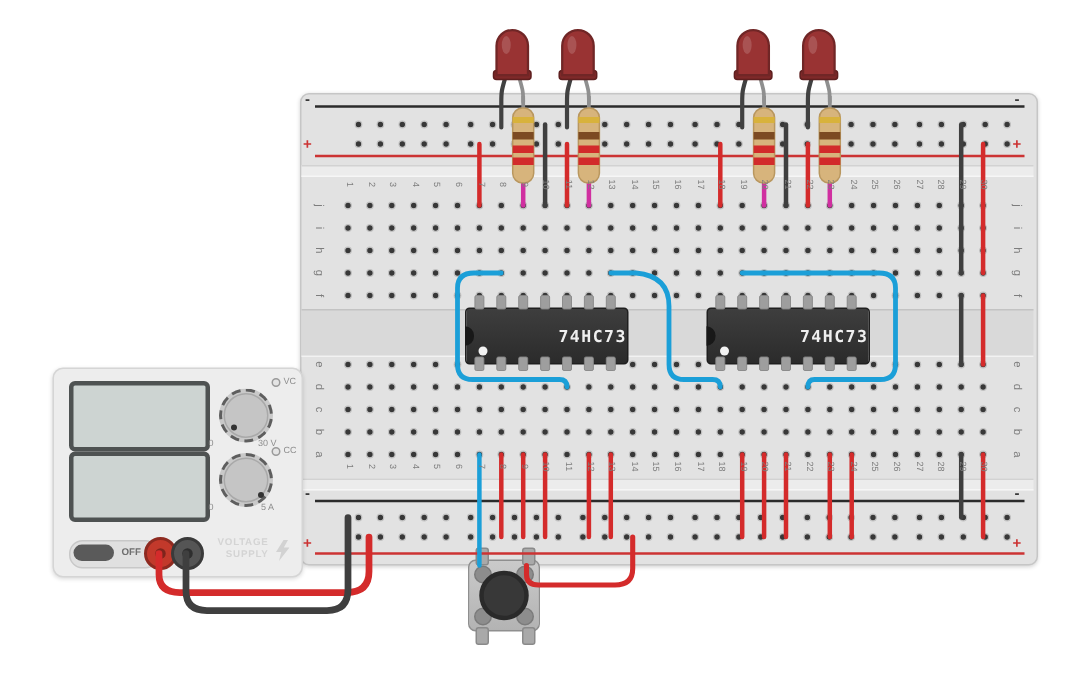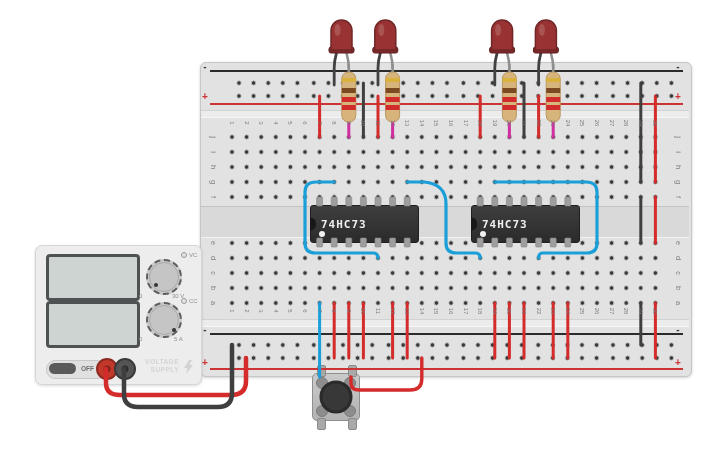--- a/index.html
+++ b/index.html
@@ -6,21 +6,21 @@
   #canvas{position:relative;width:725px;height:453px;background:#ffffff;overflow:hidden;
           font-family:"Liberation Sans",sans-serif;}
   
   #board{position:absolute;left:200px;top:62px;width:490px;height:313px;background:#e2e2e2;
          border:1px solid #c6c6c6;border-radius:6px;box-shadow:0 1px 3px rgba(0,0,0,.18);}
   .groove{position:absolute;left:201px;width:488px;background:#ececec;border-top:1px solid #d2d2d2;border-bottom:1px solid #f6f6f6;}
   #channel{position:absolute;left:201px;top:206px;width:488px;height:30px;background:#d9d9d9;
            border-top:1px solid #c3c3c3;border-bottom:1px solid #f2f2f2;}
   
   .chip{position:absolute;top:205px;width:107px;height:36px;background:linear-gradient(#3e3e3e,#2b2b2b);
-        border-radius:3px;border:1px solid #1f1f1f;display:flex;align-items:center;justify-content:flex-start;}
+        border-radius:3px;border:1px solid #1f1f1f;display:flex;align-items:center;justify-content:flex-end;}
   .chip-label{color:#efefef;font-family:"DejaVu Sans Mono",monospace;font-size:11px;font-weight:bold;
               letter-spacing:1px;padding-left:10px;}
   .chip-notch{position:absolute;left:-1px;top:50%;transform:translateY(-50%);width:6px;height:13px;
               background:#181818;border-radius:0 7px 7px 0;}
   .chip-dot{position:absolute;left:8px;bottom:5px;width:6px;height:6px;background:#f2f2f2;border-radius:50%;}
   
   .blabel{position:absolute;color:#7d7d7d;font-size:6px;transform:translate(-50%,-50%) rotate(90deg);
           white-space:nowrap;line-height:1;}
   .rletter{font-size:7.5px;}
   .railsym{position:absolute;font-size:10px;font-weight:bold;transform:translate(-50%,-50%);line-height:1;}

